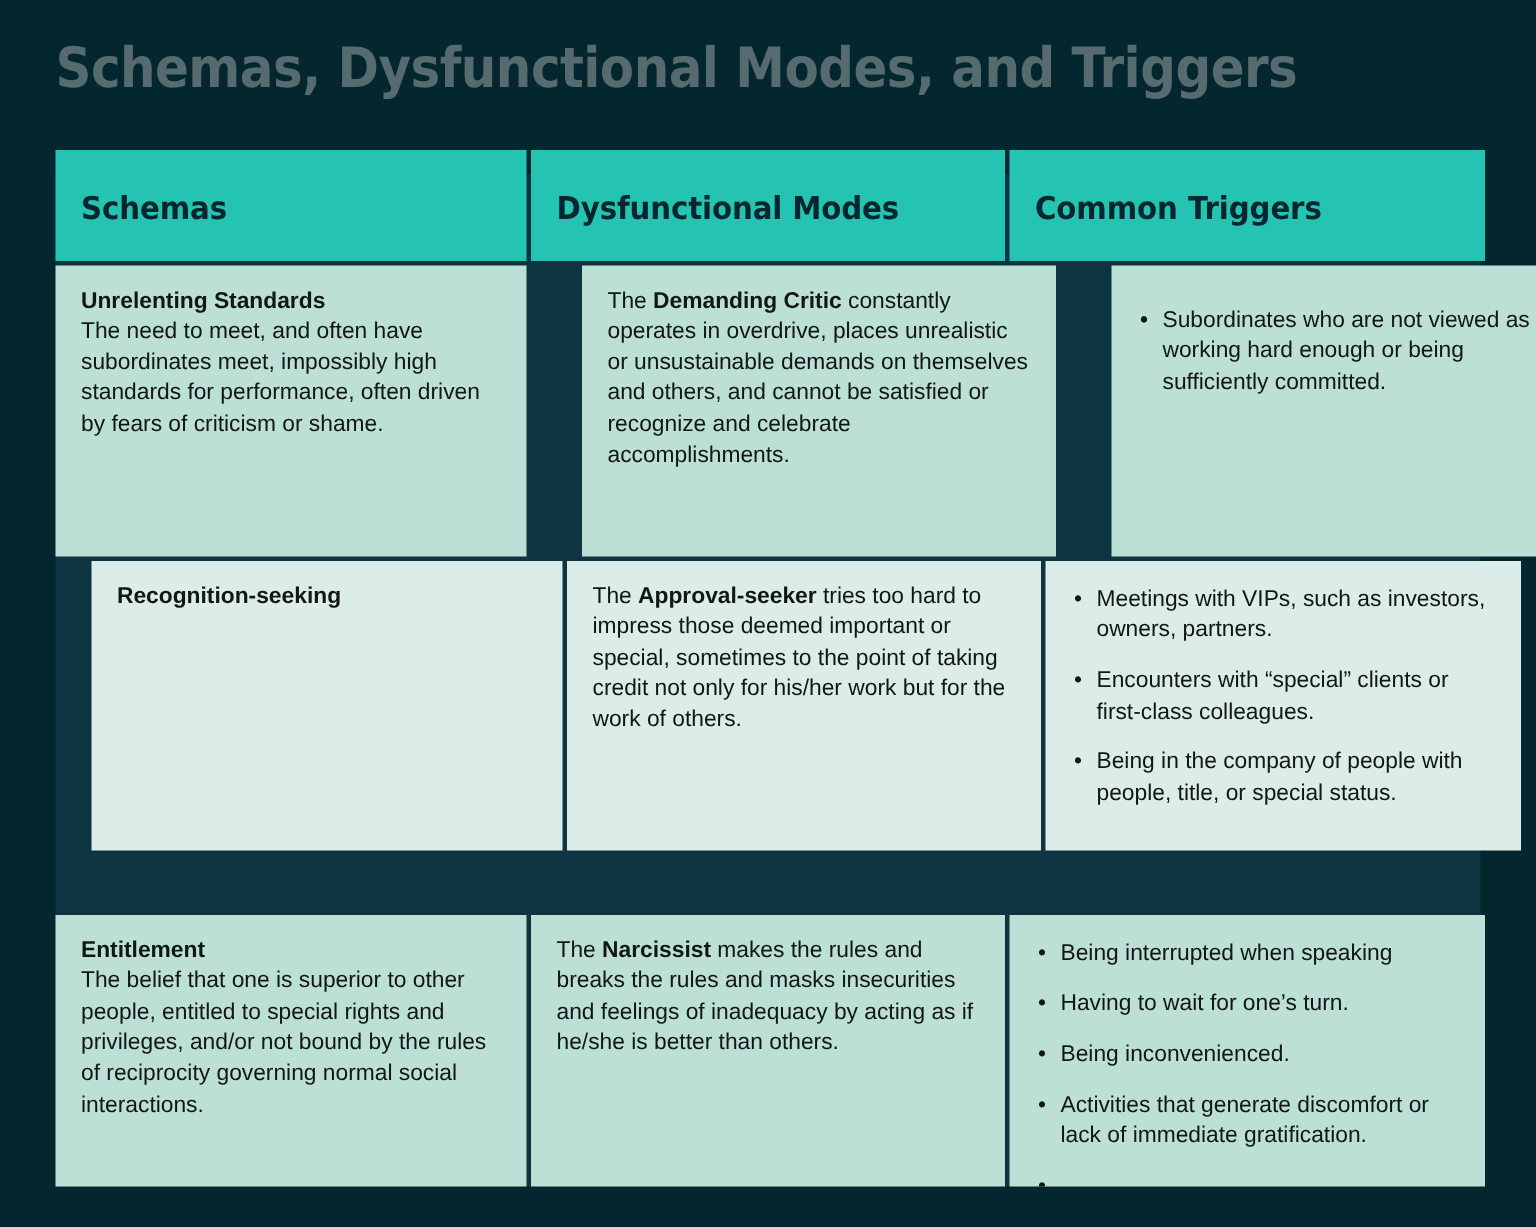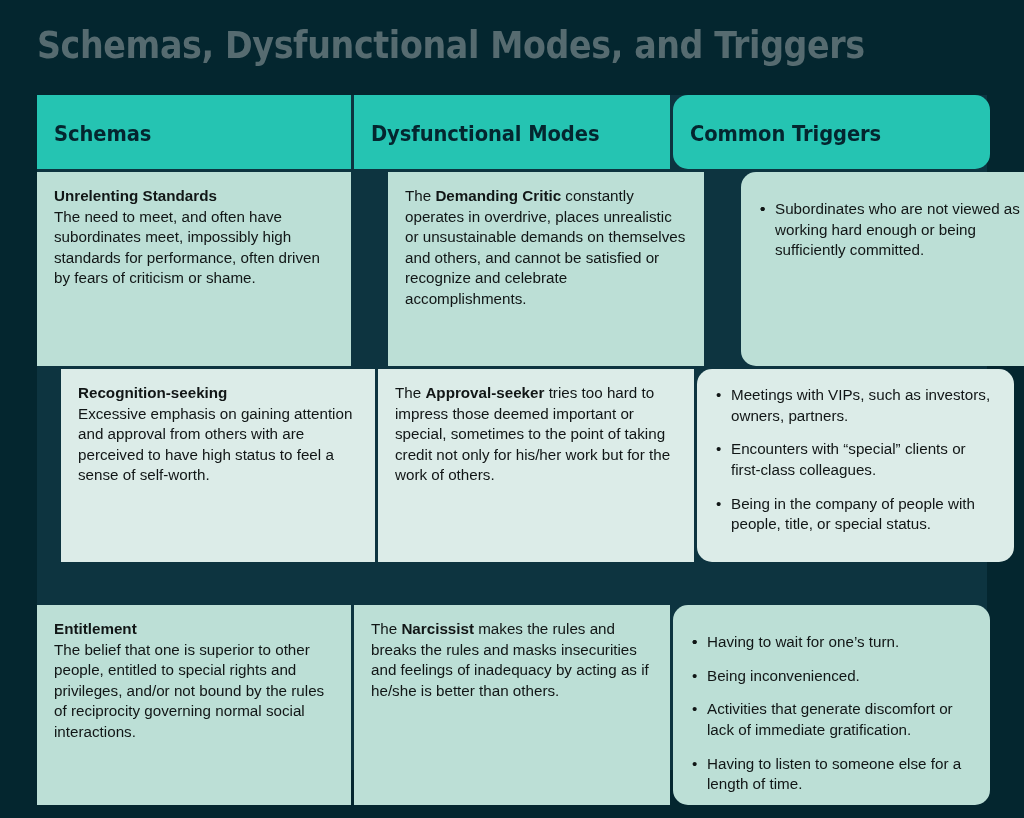--- a/index.html
+++ b/index.html
@@ -36,45 +36,46 @@
     line-height: 1.18;
     white-space: nowrap;
     transform: scaleX(0.9);
     transform-origin: left center;
   }
 
   
   .table {
     position: absolute;
     left: 37px;
-    top: 95px;
+    top: 116px;
     width: 950px;
     height: 675px;
     box-sizing: border-box;
     display: flex;
     flex-direction: column;
     background: #0d3440;
+    justify-content: flex-end;
   }
 
   .row {
     display: flex;
     width: 100%;
     box-sizing: border-box;
     gap: 3px;
     padding: 0 0 3px 0;
   }
   .row:last-child { padding-bottom: 0; }
 
   .cell {
     box-sizing: border-box;
     overflow: hidden;
   }
   .col-1 { width: 314px; flex: 0 0 314px; }
   .col-2 { width: 316px; flex: 0 0 316px; }
-  .col-3 { width: 317px; flex: 0 0 317px; border-radius: 15px; }
+  .col-3 { width: 317px; flex: 0 0 317px; }
 
   
   .row-header {
     flex: 0 0 77px;
   }
   .row-header .cell {
     background: #25c4b2;
     display: flex;
     align-items: center;
     padding: 0 18px;
@@ -178,21 +179,21 @@
           <li><span class="bullet-dot">•</span></li>
           <li><span class="bullet-dot">•</span><span>Subordinates who are not viewed as working hard enough or being sufficiently committed.</span></li>
         </ul>
       </div>
     </div>
 
     <div class="row row-body-b">
       <div class="cell col-1">
         <div class="cell-text">
           <p><span class="lead">Recognition-seeking</span><br>
-            <span>Excessive emphasis on gaining attention and approval from others with are perceived to have high status to feel a sense of self-worth.</span></p>
+            </p>
         </div>
       </div>
       <div class="cell col-2">
         <div class="cell-text">
           <p><span>The </span><span class="term">Approval-seeker</span><span> tries too hard to impress those deemed important or special, sometimes to the point of taking credit not only for his/her work but for the work of others.</span></p>
         </div>
       </div>
       <div class="cell col-3">
         <ul class="bullets">
           <li><span class="bullet-dot">•</span><span>Meetings with VIPs, such as investors, owners, partners.</span></li>
@@ -209,23 +210,23 @@
             <span>The belief that one is superior to other people, entitled to special rights and privileges, and/or not bound by the rules of reciprocity governing normal social interactions.</span></p>
         </div>
       </div>
       <div class="cell col-2">
         <div class="cell-text">
           <p><span>The </span><span class="term">Narcissist</span><span> makes the rules and breaks the rules and masks insecurities and feelings of inadequacy by acting as if he/she is better than others.</span></p>
         </div>
       </div>
       <div class="cell col-3">
         <ul class="bullets">
-          <li><span class="bullet-dot">•</span></li>
+          <li><span class="bullet-dot">•</span><span>Being interrupted when speaking</span></li>
           <li><span class="bullet-dot">•</span><span>Having to wait for one’s turn.</span></li>
           <li><span class="bullet-dot">•</span><span>Being inconvenienced.</span></li>
           <li><span class="bullet-dot">•</span><span>Activities that generate discomfort or lack of immediate gratification.</span></li>
-          <li><span class="bullet-dot">•</span><span>Having to listen to someone else for a length of time.</span></li>
+          <li><span class="bullet-dot">•</span></li>
         </ul>
       </div>
     </div>
 
   </div>
 </div>
 
 </body></html>

